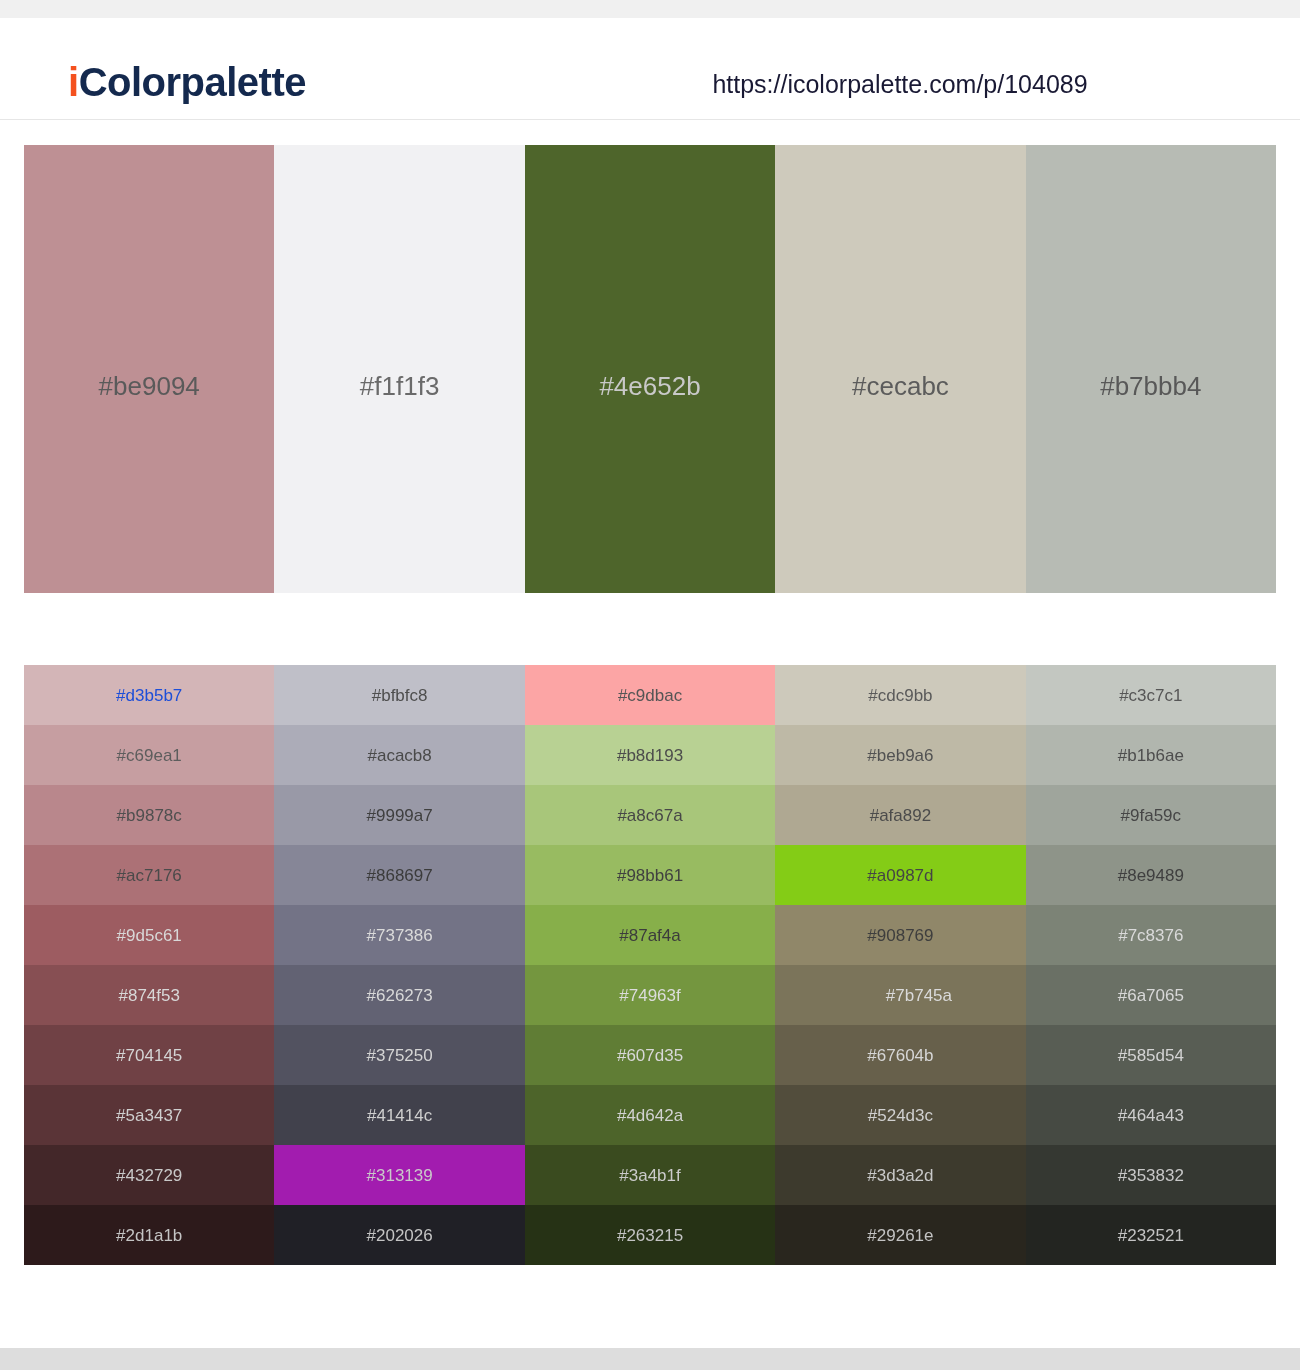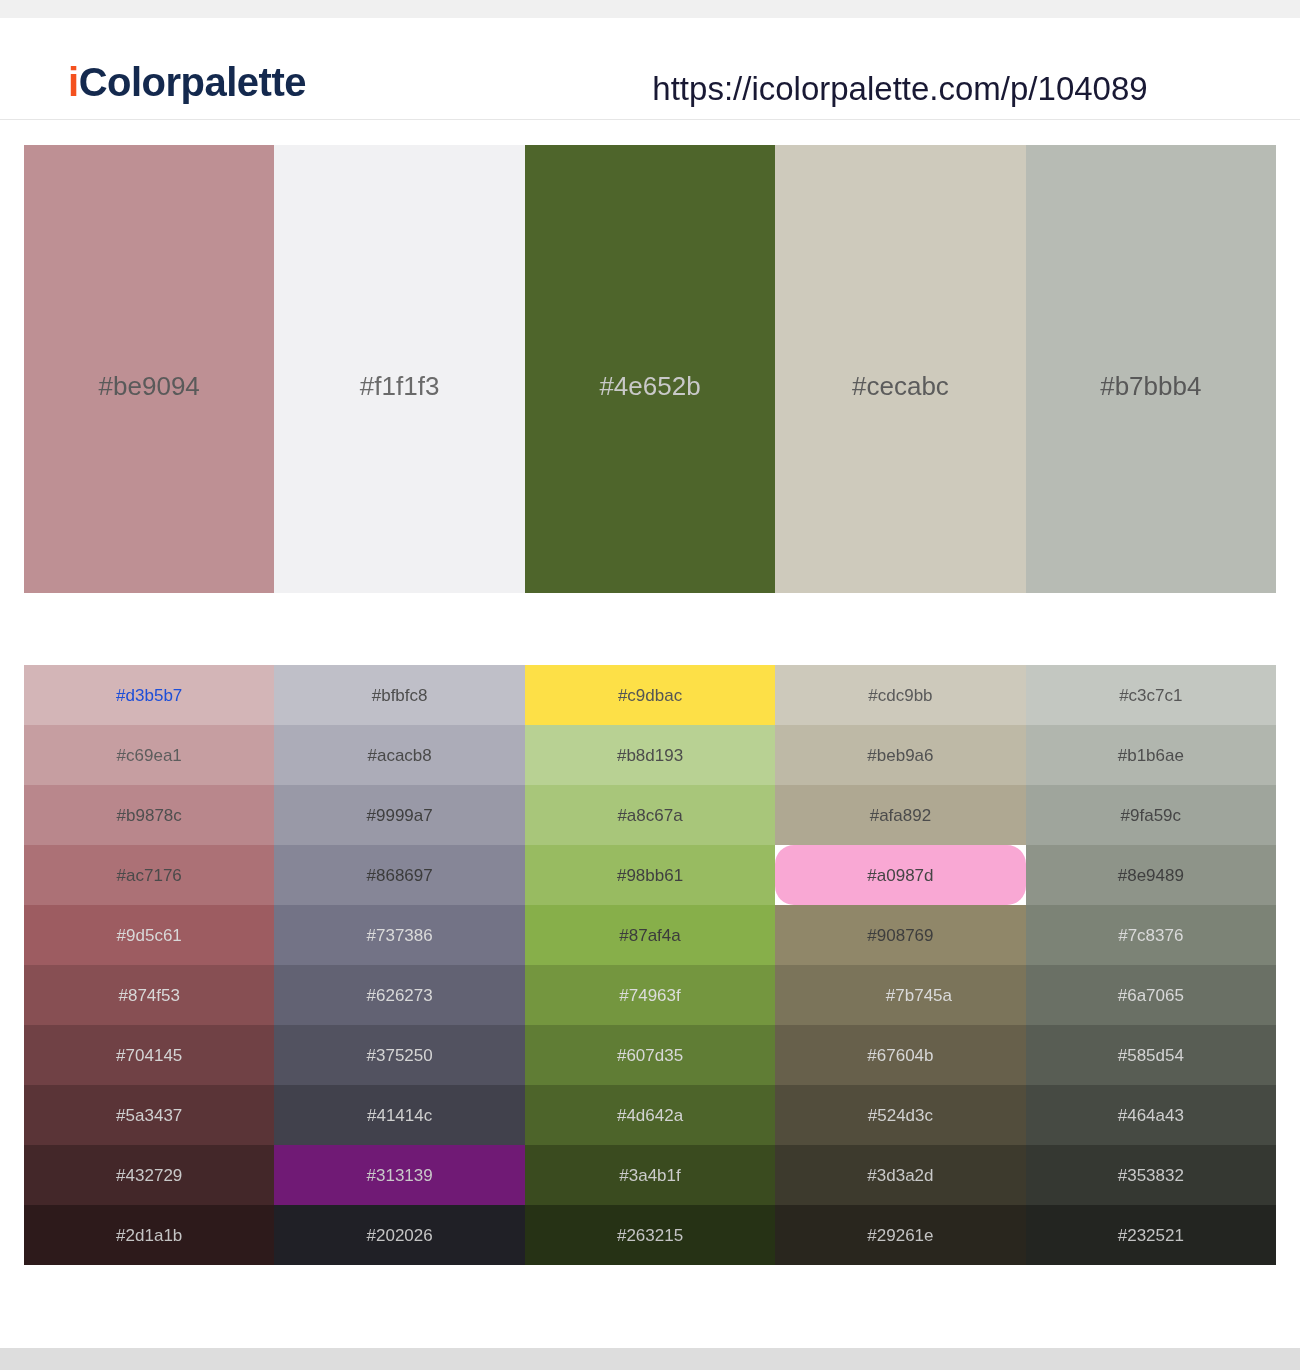--- a/index.html
+++ b/index.html
@@ -43,21 +43,21 @@
   .logo .logo-rest { color: #14294e; }
   
   .url-wrap {
     position: absolute;
     left: 650px;
     top: 52px;
     width: 500px;
     text-align: center;
   }
   .url-wrap .page-url-text {
-    font-size: 33px;
+    font-size: 25px;
     color: #191934;
     white-space: nowrap;
   }
 
   .main-swatches {
     position: absolute;
     left: 24px;
     top: 145px;
     width: 1252px;
     height: 448px;
@@ -154,40 +154,40 @@
     </div>
     <div class="shade-column">
       <div class="shade-cell" style="background: rgb(191, 191, 200); color: rgb(78, 78, 78);">#bfbfc8</div>
       <div class="shade-cell" style="background: rgb(172, 172, 184); color: rgb(74, 74, 74);">#acacb8</div>
       <div class="shade-cell" style="background: rgb(153, 153, 167); color: rgb(63, 63, 63);">#9999a7</div>
       <div class="shade-cell" style="background: rgb(134, 134, 151); color: rgb(59, 59, 59);">#868697</div>
       <div class="shade-cell" style="background: rgb(115, 115, 134); color: rgb(218, 218, 218);">#737386</div>
       <div class="shade-cell" style="background: rgb(98, 98, 115); color: rgb(216, 216, 216);">#626273</div>
       <div class="shade-cell" style="background: rgb(82, 82, 96); color: rgb(212, 212, 212);">#375250</div>
       <div class="shade-cell" style="background: rgb(65, 65, 76); color: rgb(207, 207, 207);">#41414c</div>
-      <div class="shade-cell" style="background: #701a75; color: rgb(201, 201, 201);">#313139</div>
+      <div class="shade-cell" style="background: #a21caf; color: rgb(201, 201, 201);">#313139</div>
       <div class="shade-cell" style="background: rgb(32, 32, 38); color: rgb(196, 196, 196);">#202026</div>
     </div>
     <div class="shade-column">
-      <div class="shade-cell" style="background: #fde047; color: rgb(85, 85, 85);">#c9dbac</div>
+      <div class="shade-cell" style="background: #fca5a5; color: rgb(85, 85, 85);">#c9dbac</div>
       <div class="shade-cell" style="background: rgb(184, 209, 147); color: rgb(76, 76, 76);">#b8d193</div>
       <div class="shade-cell" style="background: rgb(168, 198, 122); color: rgb(71, 71, 71);">#a8c67a</div>
       <div class="shade-cell" style="background: rgb(152, 187, 97); color: rgb(64, 64, 64);">#98bb61</div>
       <div class="shade-cell" style="background: rgb(135, 175, 74); color: rgb(60, 60, 60);">#87af4a</div>
       <div class="shade-cell" style="background: rgb(116, 150, 63); color: rgb(220, 220, 220);">#74963f</div>
       <div class="shade-cell" style="background: rgb(96, 125, 53); color: rgb(216, 216, 216);">#607d35</div>
       <div class="shade-cell" style="background: rgb(77, 100, 42); color: rgb(210, 210, 210);">#4d642a</div>
       <div class="shade-cell" style="background: rgb(58, 75, 31); color: rgb(203, 203, 203);">#3a4b1f</div>
       <div class="shade-cell" style="background: rgb(38, 50, 21); color: rgb(196, 196, 196);">#263215</div>
     </div>
     <div class="shade-column">
       <div class="shade-cell" style="background: rgb(205, 201, 187); color: rgb(90, 90, 90);">#cdc9bb</div>
       <div class="shade-cell" style="background: rgb(190, 185, 166); color: rgb(82, 82, 82);">#beb9a6</div>
       <div class="shade-cell" style="background: rgb(175, 168, 146); color: rgb(75, 75, 75);">#afa892</div>
-      <div class="shade-cell" style="background: #f9a8d4; color: rgb(69, 69, 69); border-radius: 19px;">#a0987d</div>
+      <div class="shade-cell" style="background: #84cc16; color: rgb(69, 69, 69);">#a0987d</div>
       <div class="shade-cell" style="background: rgb(144, 135, 105); color: rgb(62, 62, 62);">#908769</div>
       <div class="shade-cell" style="background: rgb(123, 116, 90); color: rgb(218, 218, 218); padding-left: 37px;">#7b745a</div>
       <div class="shade-cell" style="background: rgb(103, 96, 75); color: rgb(214, 214, 214);">#67604b</div>
       <div class="shade-cell" style="background: rgb(82, 77, 60); color: rgb(208, 208, 208); text-align: right;">#524d3c</div>
       <div class="shade-cell" style="background: rgb(61, 58, 45); color: rgb(201, 201, 201);">#3d3a2d</div>
       <div class="shade-cell" style="background: rgb(41, 38, 30); color: rgb(195, 195, 195);">#29261e</div>
     </div>
     <div class="shade-column">
       <div class="shade-cell" style="background: rgb(195, 199, 193); color: rgb(86, 86, 86);">#c3c7c1</div>
       <div class="shade-cell" style="background: rgb(177, 182, 174); color: rgb(78, 78, 78);">#b1b6ae</div>

